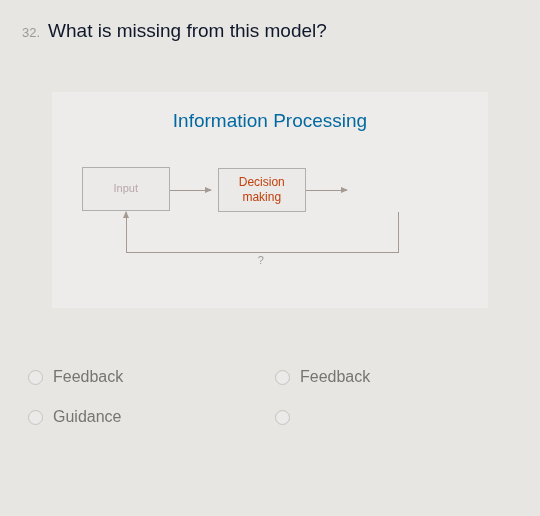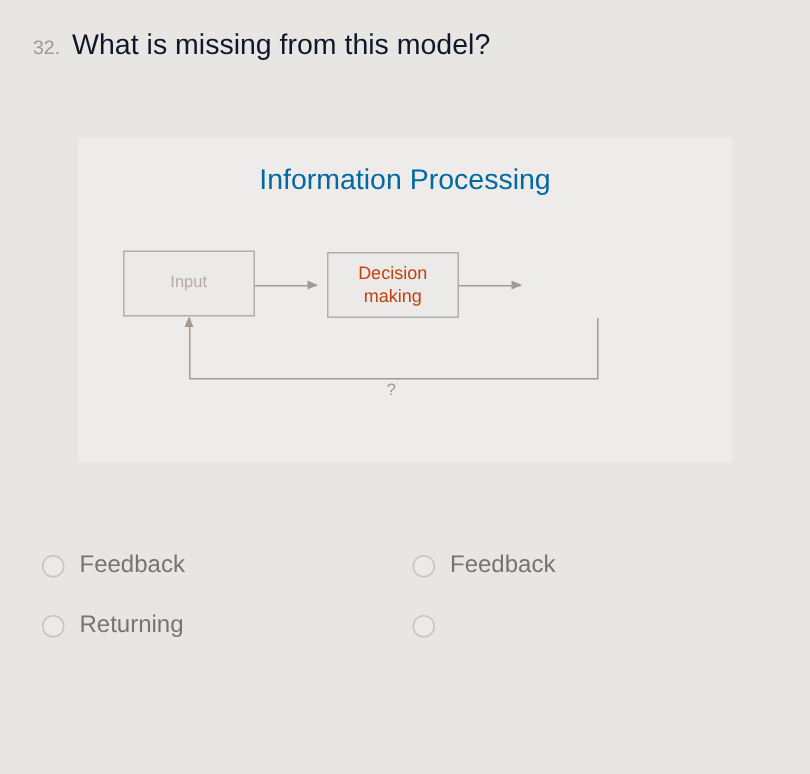--- a/index.html
+++ b/index.html
@@ -161,18 +161,18 @@
   <div class="choice">
     <span class="radio"></span>
     <span class="choice-label">Feedback</span>
   </div>
   <div class="choice">
     <span class="radio"></span>
     <span class="choice-label">Feedback</span>
   </div>
   <div class="choice">
     <span class="radio"></span>
-    <span class="choice-label">Returning</span>
+    <span class="choice-label">Guidance</span>
   </div>
   <div class="choice">
     <span class="radio"></span>
   </div>
 </div>
 
 </body></html>

